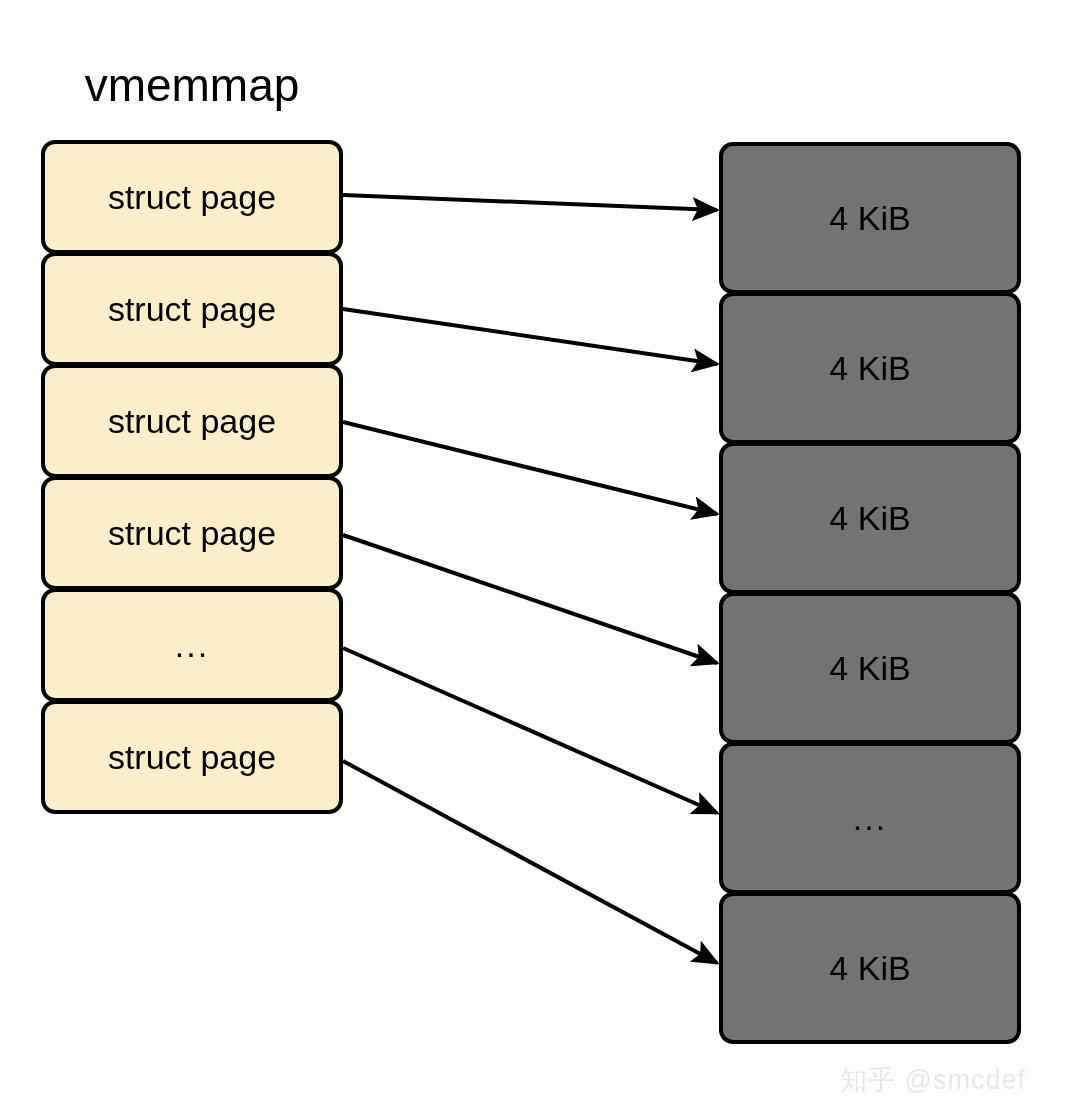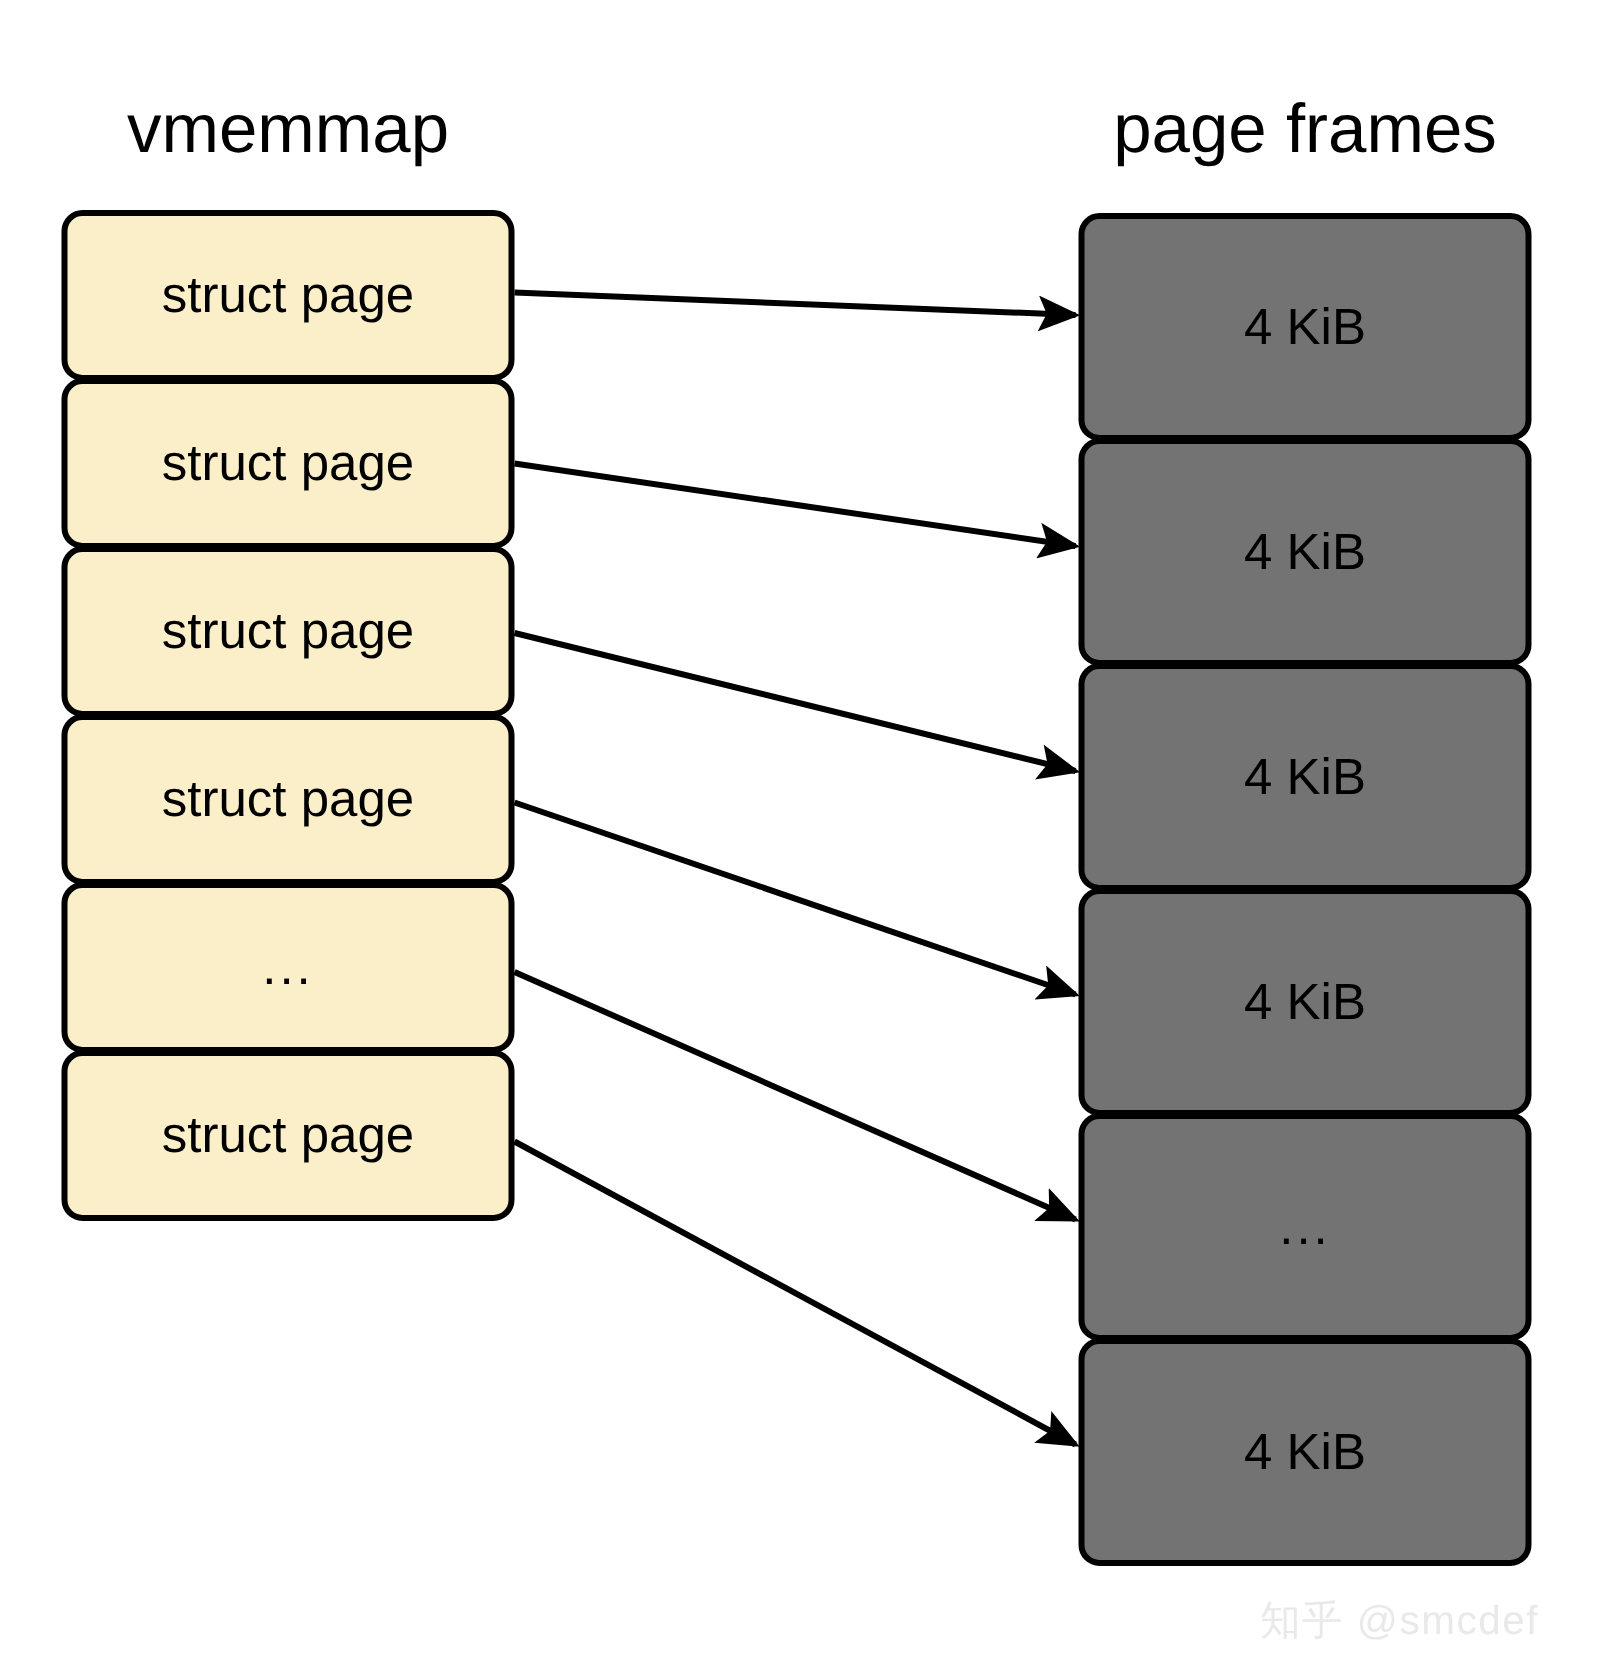--- a/index.html
+++ b/index.html
@@ -81,21 +81,20 @@
     white-space: nowrap;
   }
 </style>
 </head>
 <body>
 
 <div id="canvas">
 
   <div class="col-title" id="title-left">vmemmap</div>
 
-  <div class="col-title" id="title-right">page frames</div>
 
   <div class="column" id="col-vmemmap">
     <div class="cell">
       <span class="cell-label">struct page</span>
     </div>
     <div class="cell">
       <span class="cell-label">struct page</span>
     </div>
     <div class="cell">
       <span class="cell-label">struct page</span>

